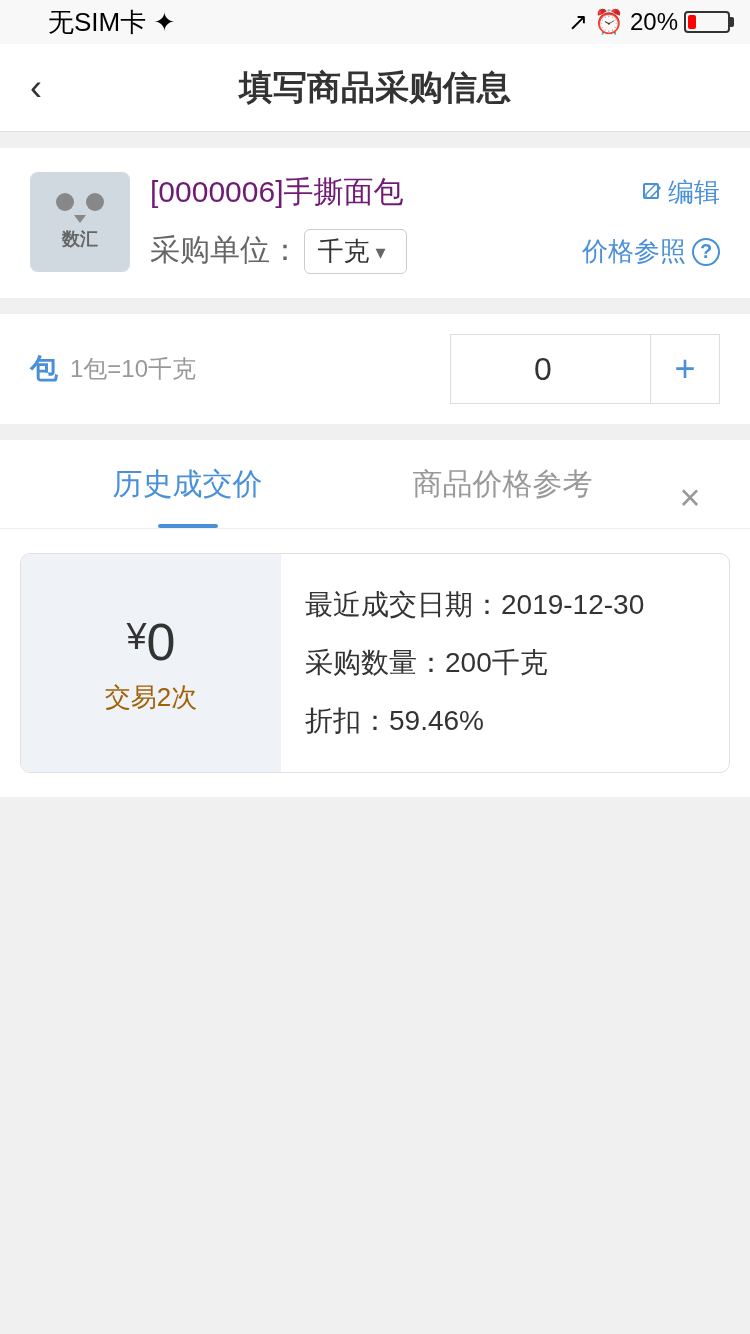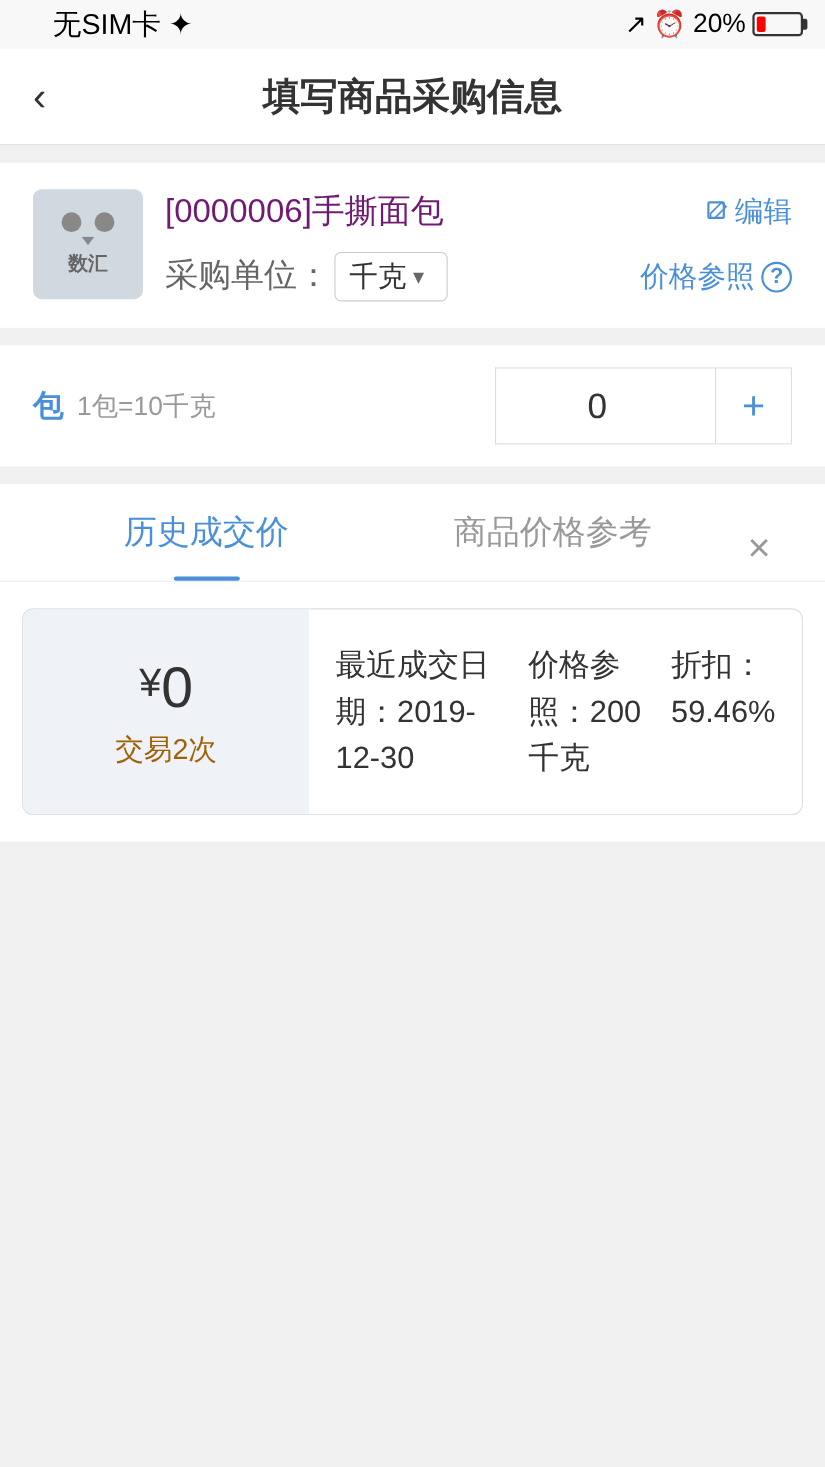--- a/index.html
+++ b/index.html
@@ -330,20 +330,21 @@
     }
     .history-trades {
       font-size: 26px;
       color: #a16207;
       margin-top: 8px;
     }
     .history-right {
       flex: 1;
       padding: 30px 24px;
       display: flex;
+      flex-direction: column;
       gap: 16px;
       justify-content: center;
     }
     .history-detail-row {
       font-size: 28px;
       color: #333;
       line-height: 1.5;
     }
     .detail-label { color: #333; }
     .detail-value { color: #333; }
@@ -445,21 +446,21 @@
         <div class="history-price">
           <span class="history-price-symbol">¥</span><span>0</span>
         </div>
         <div class="history-trades">交易2次</div>
       </div>
       <div class="history-right">
         <div class="history-detail-row">
           <span class="detail-label">最近成交日期：</span><span class="detail-value">2019-12-30</span>
         </div>
         <div class="history-detail-row">
-          <span class="detail-label">价格参照：</span><span class="detail-value">200千克</span>
+          <span class="detail-label">采购数量：</span><span class="detail-value">200千克</span>
         </div>
         <div class="history-detail-row">
           <span class="detail-label">折扣：</span><span class="detail-value">59.46%</span>
         </div>
       </div>
     </div>
   </div>
 </div>
 
 <div class="page-bg"></div>

